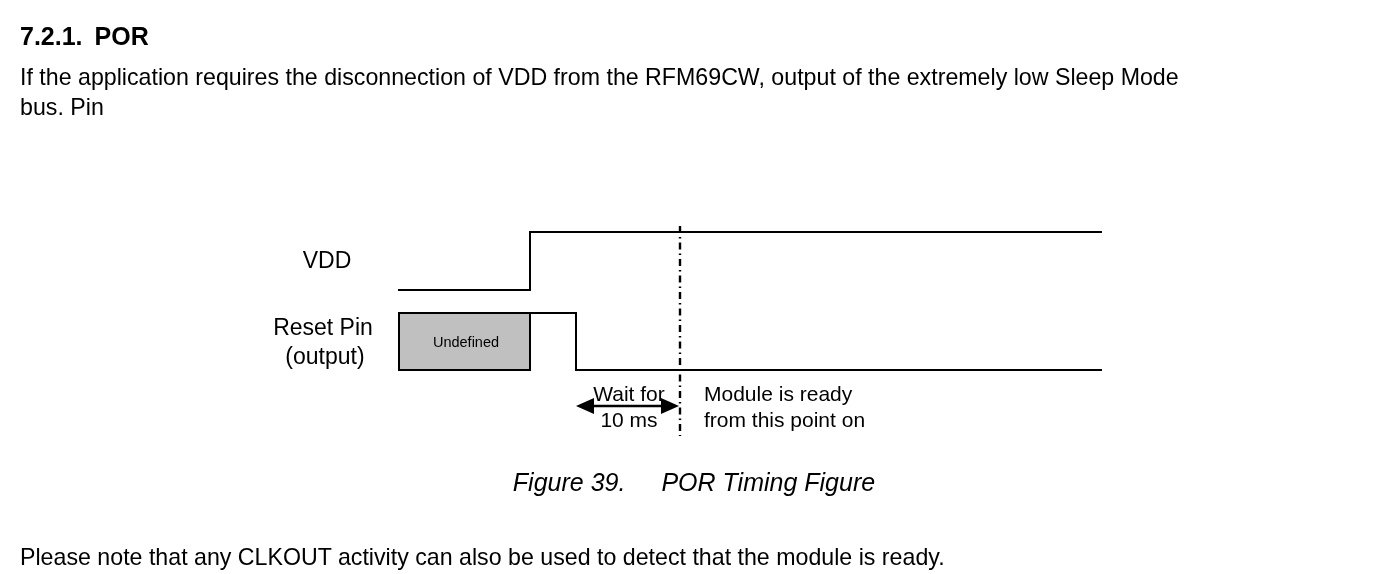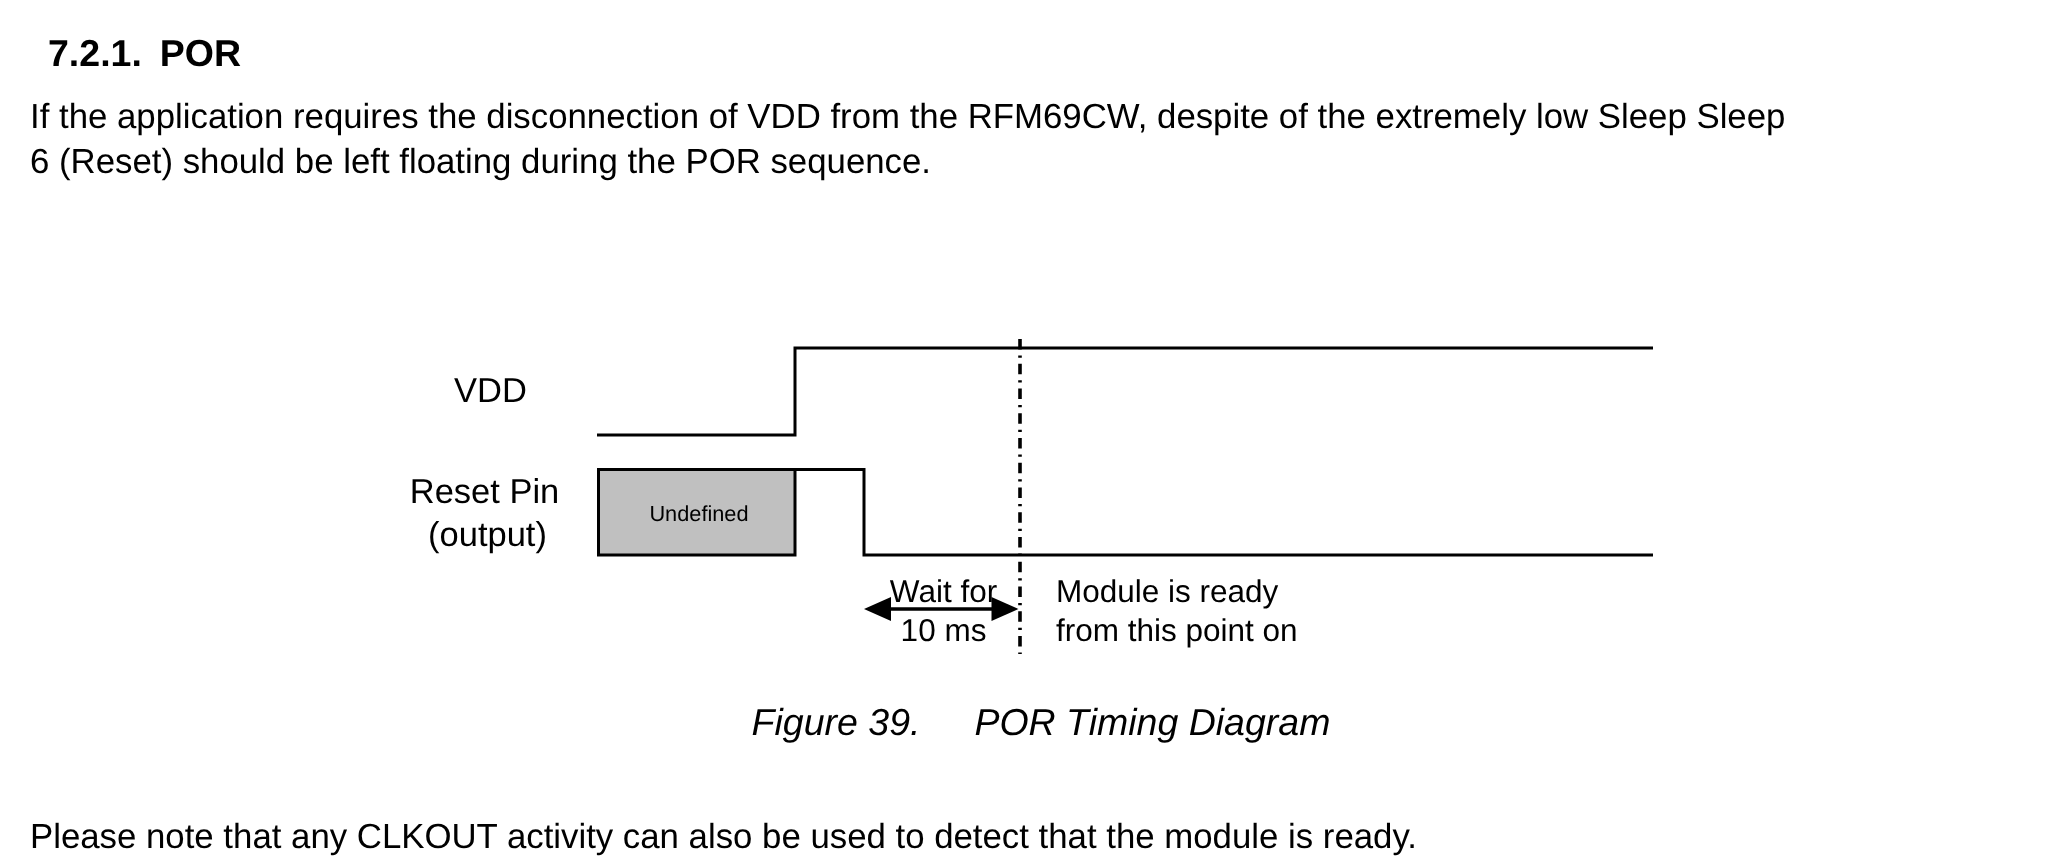--- a/index.html
+++ b/index.html
@@ -2,21 +2,21 @@
 <html><head>
 <meta charset="utf-8">
 <style>
   html, body { margin: 0; padding: 0; background: #ffffff; }
   body {
     width: 1380px; height: 574px; position: relative; overflow: hidden;
     font-family: "Liberation Sans", sans-serif; color: #000;
   }
   .heading {
     position: absolute; left: 20px; top: 22px;
-    font-size: 25px; font-weight: bold; letter-spacing: 0px; margin-left: 12px;
+    font-size: 25px; font-weight: bold; letter-spacing: 0px;
   }
   .heading .num { margin-right: 12px; }
   .para {
     position: absolute; left: 20px; top: 62px; width: 1345px;
     font-size: 23.2px; line-height: 30px;
   }
   .para .line { display: block; white-space: nowrap; }
   .diagram { position: absolute; left: 0; top: 0; width: 1380px; height: 574px; }
   .caption {
     position: absolute; left: 0; width: 1380px; top: 468px; text-align: center;
@@ -29,22 +29,22 @@
   svg text { font-family: "Liberation Sans", sans-serif; }
 </style>
 </head>
 <body>
 
 <div class="heading">
   <span class="num">7.2.1.</span><span>POR</span>
 </div>
 
 <div class="para">
-  <span class="line">If the application requires the disconnection of VDD from the RFM69CW, despite of the extremely low Sleep Sleep</span>
-  <span class="line">6 (Reset) should be left floating during the POR sequence.</span>
+  <span class="line">If the application requires the disconnection of VDD from the RFM69CW, output of the extremely low Sleep Mode</span>
+  <span class="line">bus. Pin</span>
 </div>
 
 <svg class="diagram" width="1380" height="574" viewBox="0 0 1380 574">
 
   <text x="327" y="268" font-size="23" text-anchor="middle">VDD</text>
   <text x="323" y="335" font-size="23" text-anchor="middle">Reset Pin</text>
   <text x="325" y="364" font-size="23" text-anchor="middle">(output)</text>
 
   <polyline points="398,290 530,290 530,232 1102,232" fill="none" stroke="#000" stroke-width="2"></polyline>
 
@@ -60,16 +60,16 @@
   <polygon points="679,406 661,398 661,414" fill="#000"></polygon>
 
   <text x="629" y="401" font-size="21" text-anchor="middle">Wait for</text>
   <text x="629" y="427" font-size="21" text-anchor="middle">10 ms</text>
 
   <text x="704" y="401" font-size="21">Module is ready</text>
   <text x="704" y="427" font-size="21">from this point on</text>
 </svg>
 
 <div class="caption">
-  <span class="num">Figure 39.</span><span>POR Timing Diagram</span>
+  <span class="num">Figure 39.</span><span>POR Timing Figure</span>
 </div>
 
 <div class="note">Please note that any CLKOUT activity can also be used to detect that the module is ready.</div>
 
 </body></html>

